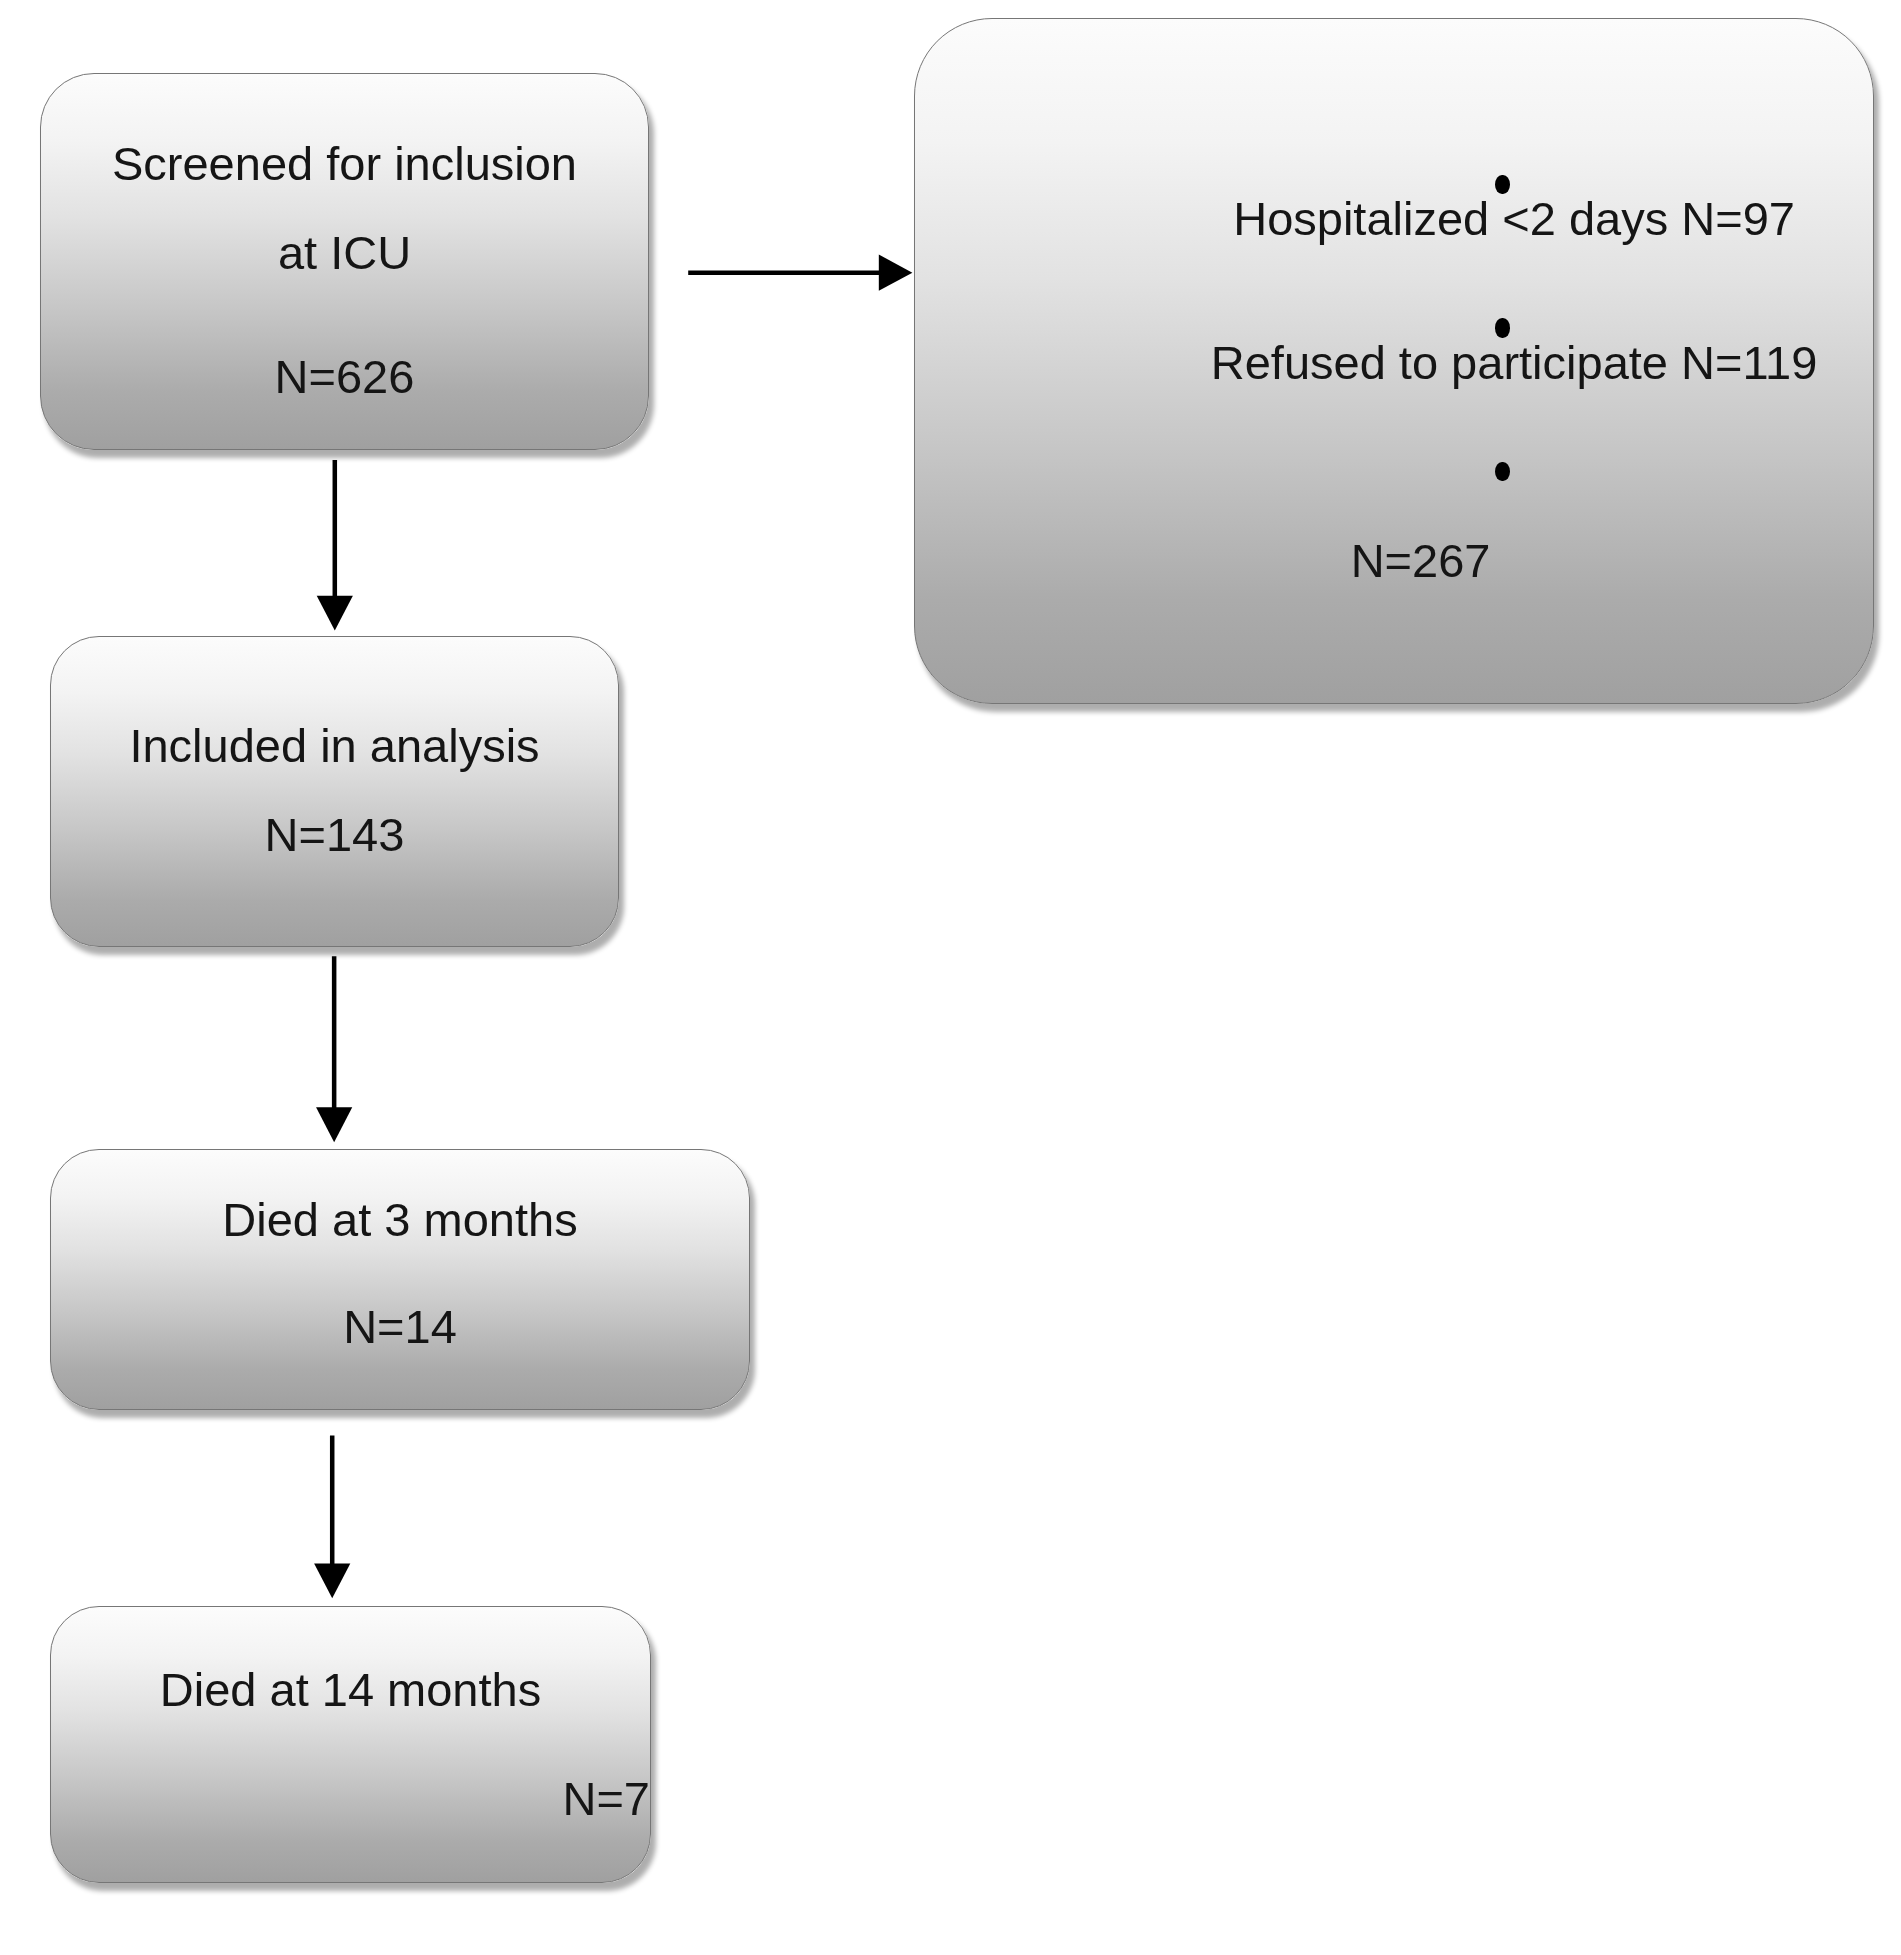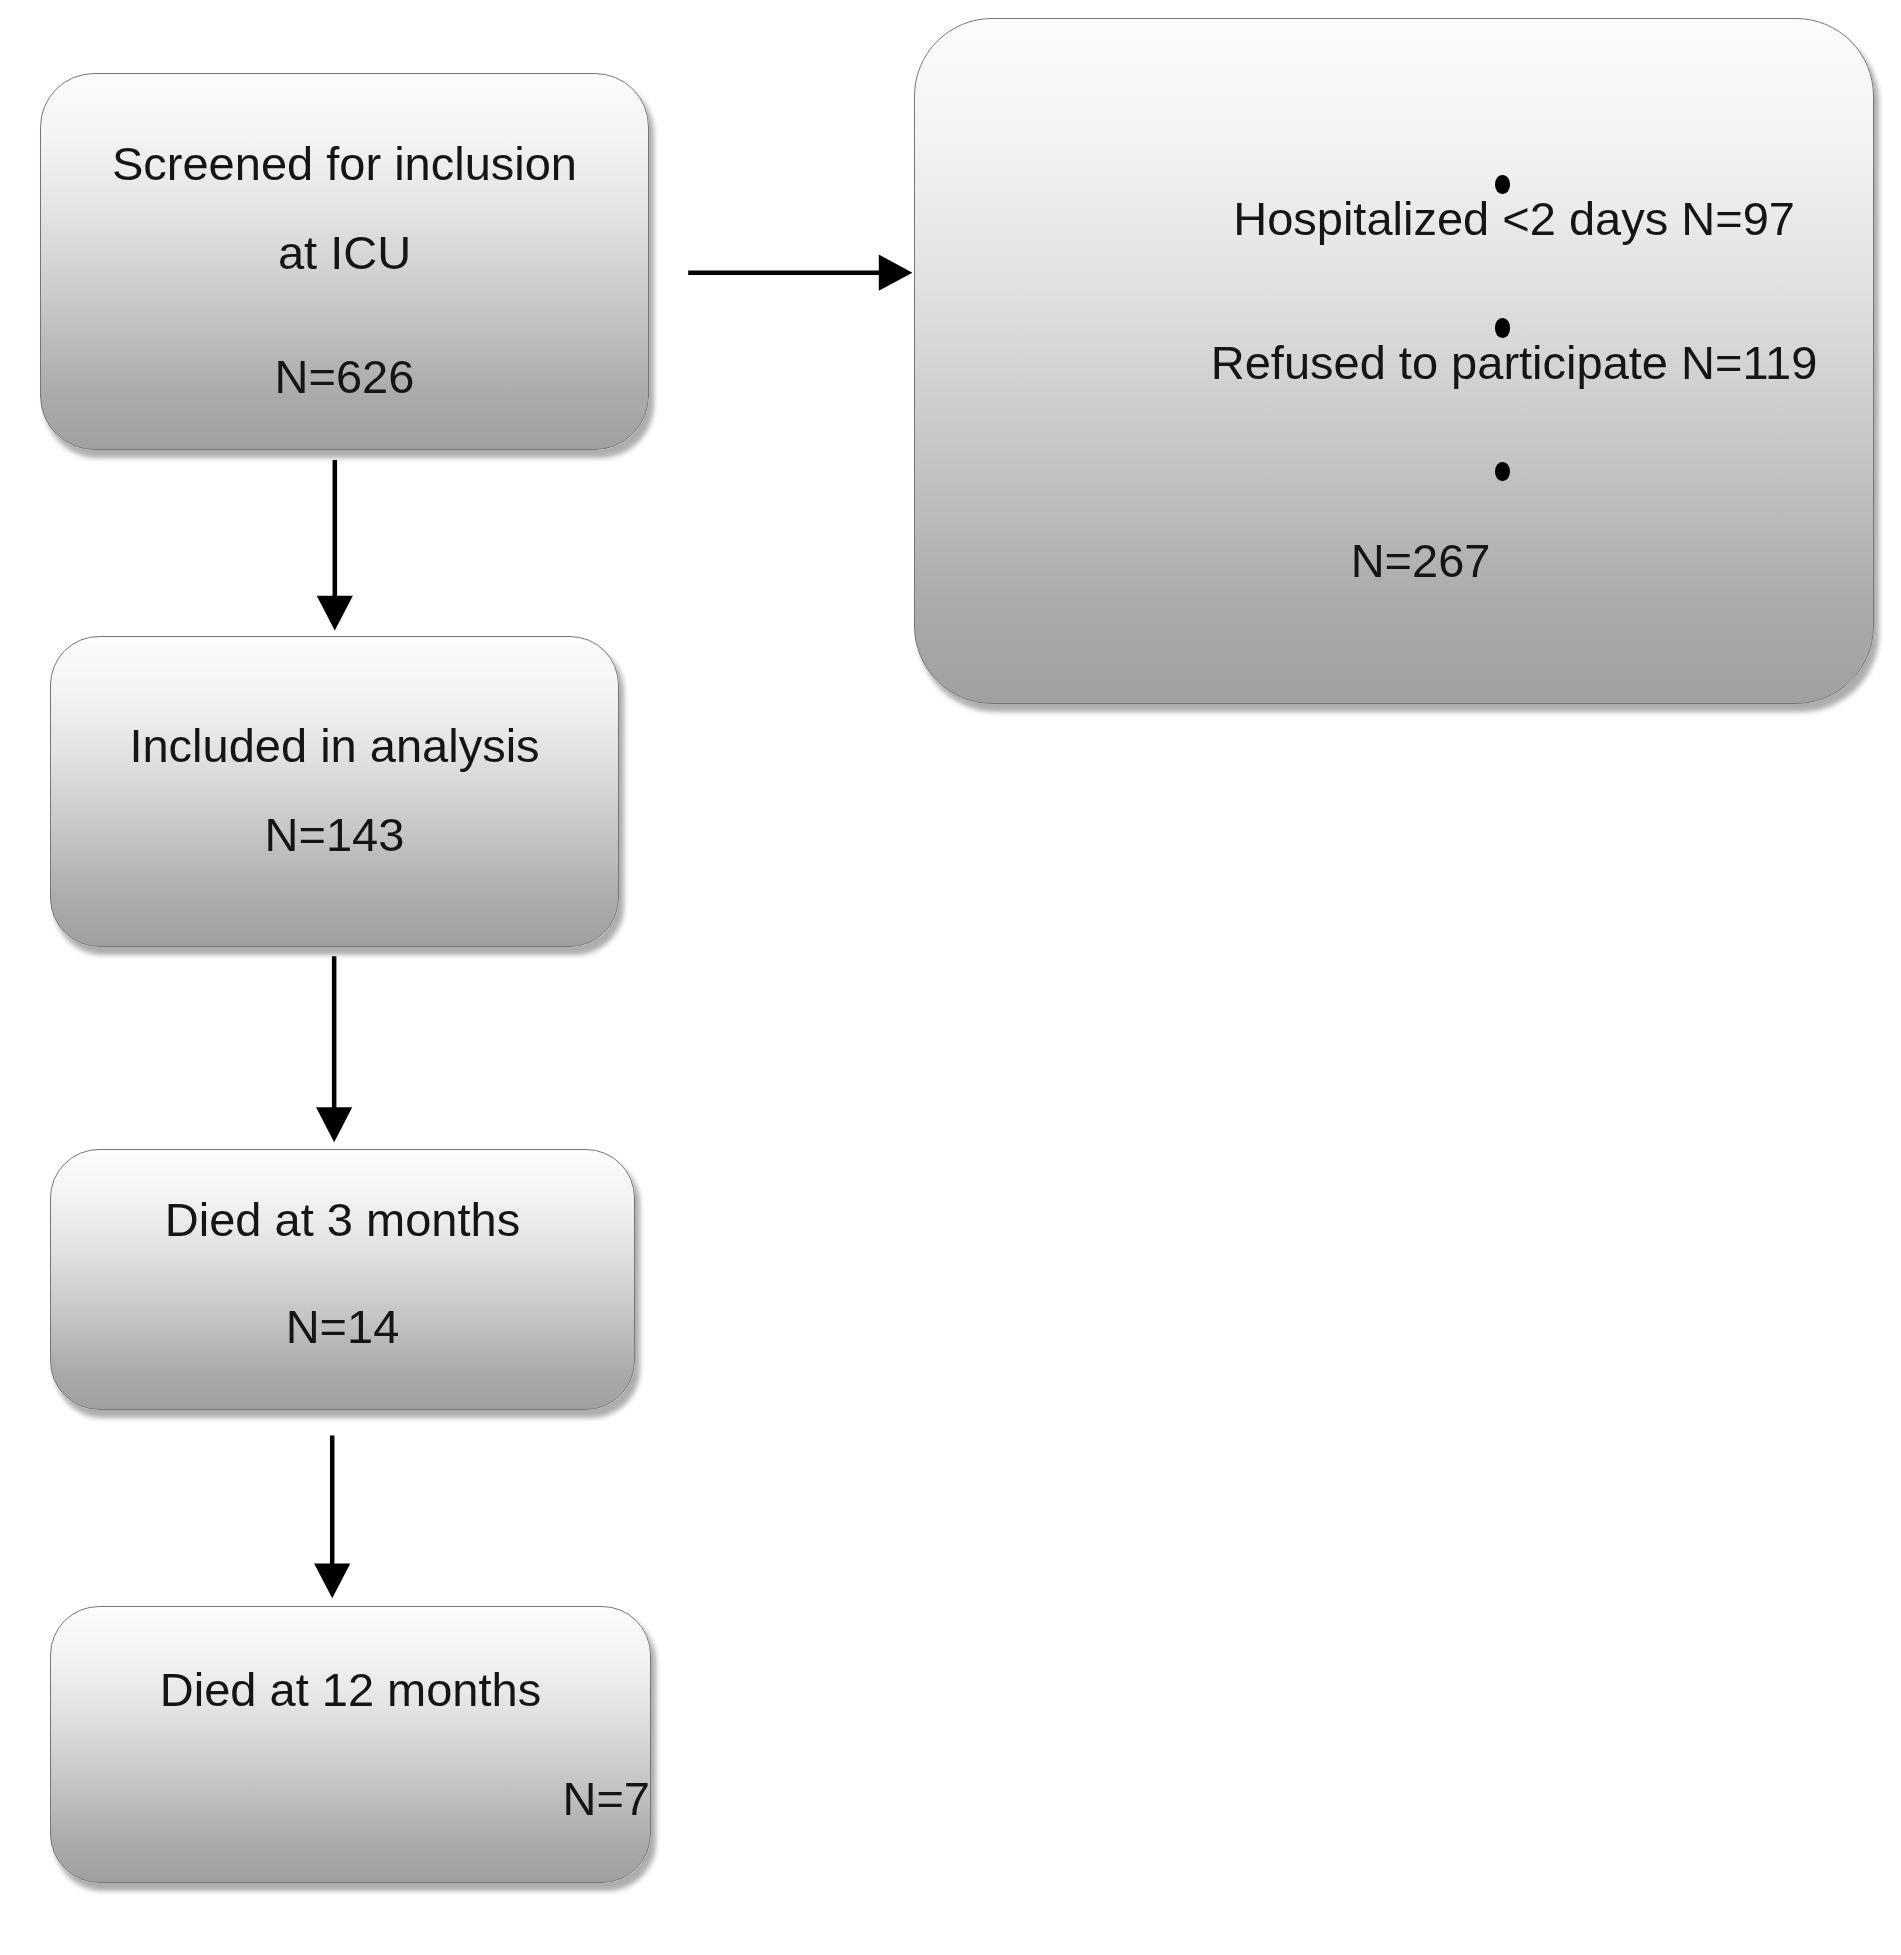--- a/index.html
+++ b/index.html
@@ -85,21 +85,21 @@
   }
   #box-excluded .count { margin-top: 55px; }
 
   #box-included {
     left: 50px; top: 636px; width: 569px; height: 311px;
     border-radius: 49px; padding-top: 84px;
   }
   #box-included .count { margin-top: 40px; }
 
   #box-died3m {
-    left: 50px; top: 1149px; width: 585px; height: 261px;
+    left: 50px; top: 1149px; width: 700px; height: 261px;
     border-radius: 49px; padding-top: 45px;
   }
   #box-died3m .count { margin-top: 58px; }
 
   #box-died12m {
     left: 50px; top: 1606px; width: 601px; height: 277px;
     border-radius: 49px; padding-top: 58px;
   }
   #box-died12m .count { margin-top: 60px; text-align: right; }
 </style>
@@ -154,18 +154,18 @@
     <div class="line l1">Included in analysis</div>
     <div class="line count">N=143</div>
   </div>
 
   <div class="node" id="box-died3m">
     <div class="line l1">Died at 3 months</div>
     <div class="line count">N=14</div>
   </div>
 
   <div class="node" id="box-died12m">
-    <div class="line l1">Died at 12 months</div>
+    <div class="line l1">Died at 14 months</div>
     <div class="line count">N=7</div>
   </div>
 
 </div>
 
 
 </body></html>

